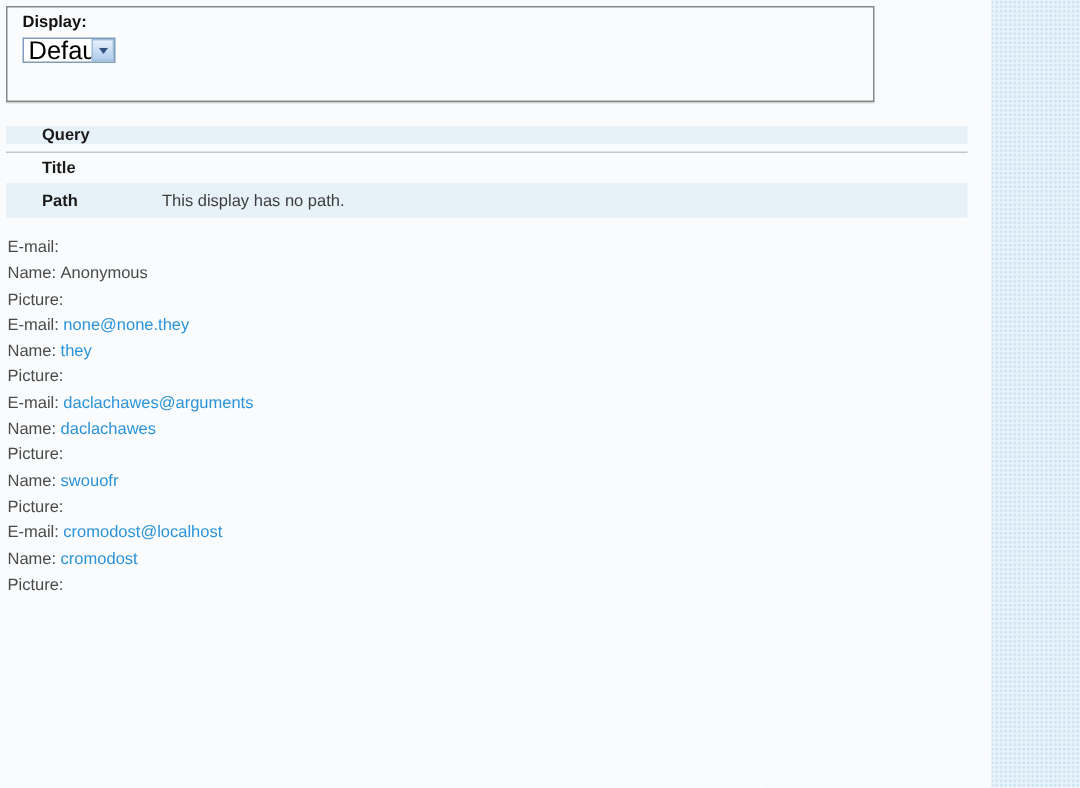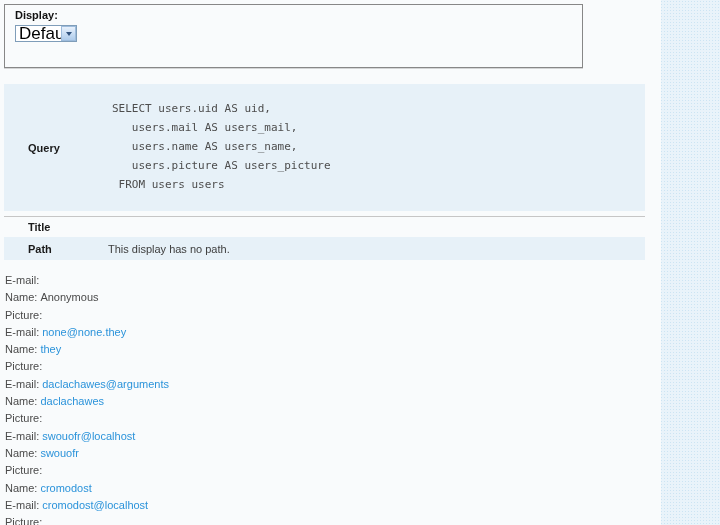--- a/index.html
+++ b/index.html
@@ -124,25 +124,20 @@
         <span class="xp-select-btn">
             <span class="xp-arrow"></span>
           </span>
       </div>
     </div>
   </div>
 
   <div class="info-section">
     <div class="query-row">
       <div class="info-label">Query</div>
-      <pre class="sql">SELECT users.uid AS uid,
-   users.mail AS users_mail,
-   users.name AS users_name,
-   users.picture AS users_picture
- FROM users users</pre>
     </div>
     <div class="meta-row row-title">
       <div class="info-label">Title</div>
       <div class="meta-value"></div>
     </div>
     <div class="meta-row row-path">
       <div class="info-label">Path</div>
       <div class="meta-value">This display has no path.</div>
     </div>
   </div>
@@ -177,38 +172,35 @@
     </div>
 
     <div class="field-row">
       <span class="field-label">Name:</span><span class="field-value"><a href="#" class="lnk">daclachawes</a></span>
     </div>
 
     <div class="field-row">
       <span class="field-label">Picture:</span><span class="field-value"></span>
     </div>
 
-    <div class="field-row">
-      <span class="field-label">E-mail:</span><span class="field-value"><a href="#" class="lnk">swouofr@localhost</a></span>
-    </div>
 
     <div class="field-row">
       <span class="field-label">Name:</span><span class="field-value"><a href="#" class="lnk">swouofr</a></span>
     </div>
 
     <div class="field-row">
       <span class="field-label">Picture:</span><span class="field-value"></span>
     </div>
 
     <div class="field-row">
+      <span class="field-label">E-mail:</span><span class="field-value"><a href="#" class="lnk">cromodost@localhost</a></span>
+    </div>
+
+    <div class="field-row">
       <span class="field-label">Name:</span><span class="field-value"><a href="#" class="lnk">cromodost</a></span>
     </div>
 
     <div class="field-row">
-      <span class="field-label">E-mail:</span><span class="field-value"><a href="#" class="lnk">cromodost@localhost</a></span>
-    </div>
-
-    <div class="field-row">
       <span class="field-label">Picture:</span><span class="field-value"></span>
     </div>
   </div>
 
 </div>
 
 </body></html>

